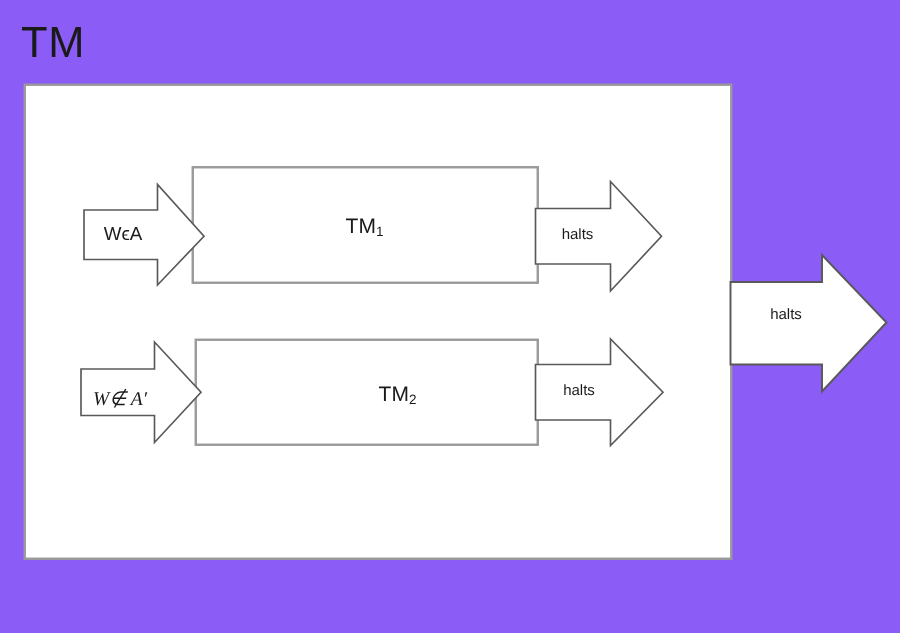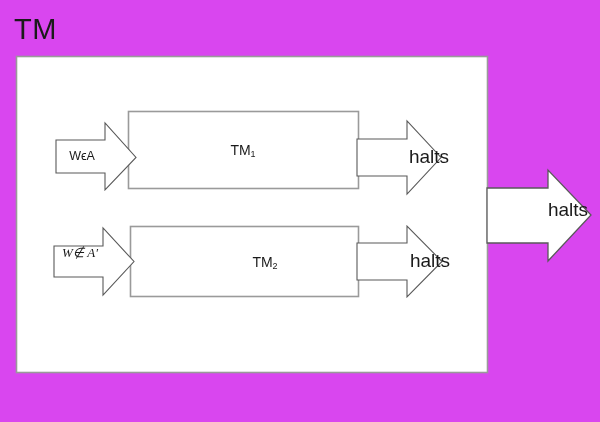--- a/index.html
+++ b/index.html
@@ -4,21 +4,21 @@
 <style>
   html, body {
     margin: 0;
     padding: 0;
     background: #ffffff;
   }
   #canvas {
     position: relative;
     width: 600px;
     height: 422px;
-    background: #d946ef;
+    background: #8b5cf6;
     overflow: hidden;
     font-family: "Liberation Sans", sans-serif;
   }
   #diagram-svg {
     position: absolute;
     left: 0;
     top: 0;
     width: 600px;
     height: 422px;
   }
@@ -42,22 +42,21 @@
   .lbl-tm {
     font-size: 14px;
   }
   .lbl-tm sub {
     font-size: 9px;
     vertical-align: baseline;
     position: relative;
     bottom: -2px;
   }
   .lbl-halts {
-    font-size: 19px;
-    margin-left: 44px;
+    font-size: 10px;
   }
   .lbl-in1 {
     font-size: 12.5px;
   }
   .lbl-in2 {
     font-family: "Liberation Serif", serif;
     font-style: italic;
     font-size: 13px;
   }
   .ctr {
@@ -93,21 +92,21 @@
   <div class="lbl lbl-tm ctr" style="left:243px; top:150px;text-align:right;">
     <span>TM</span><sub>1</sub>
   </div>
 
   <div class="lbl lbl-tm ctr" style="left:244px; top:262px;margin-left:21px;">
     <span>TM</span><sub>2</sub>
   </div>
 
   <div class="lbl lbl-in1 ctr" style="left:82px; top:156px;">WϵA</div>
 
-  <div class="lbl lbl-in2 ctr" style="left:80px; top:253px;">W∉ A′</div>
+  <div class="lbl lbl-in2 ctr" style="left:80px; top:266px;">W∉ A′</div>
 
   <div class="lbl lbl-halts ctr" style="left:385px; top:157px;">halts</div>
 
   <div class="lbl lbl-halts ctr" style="left:386px; top:261px;">halts</div>
 
   <div class="lbl lbl-halts ctr" style="left:524px; top:210px;">halts</div>
 
 </div>
 
 </body></html>

